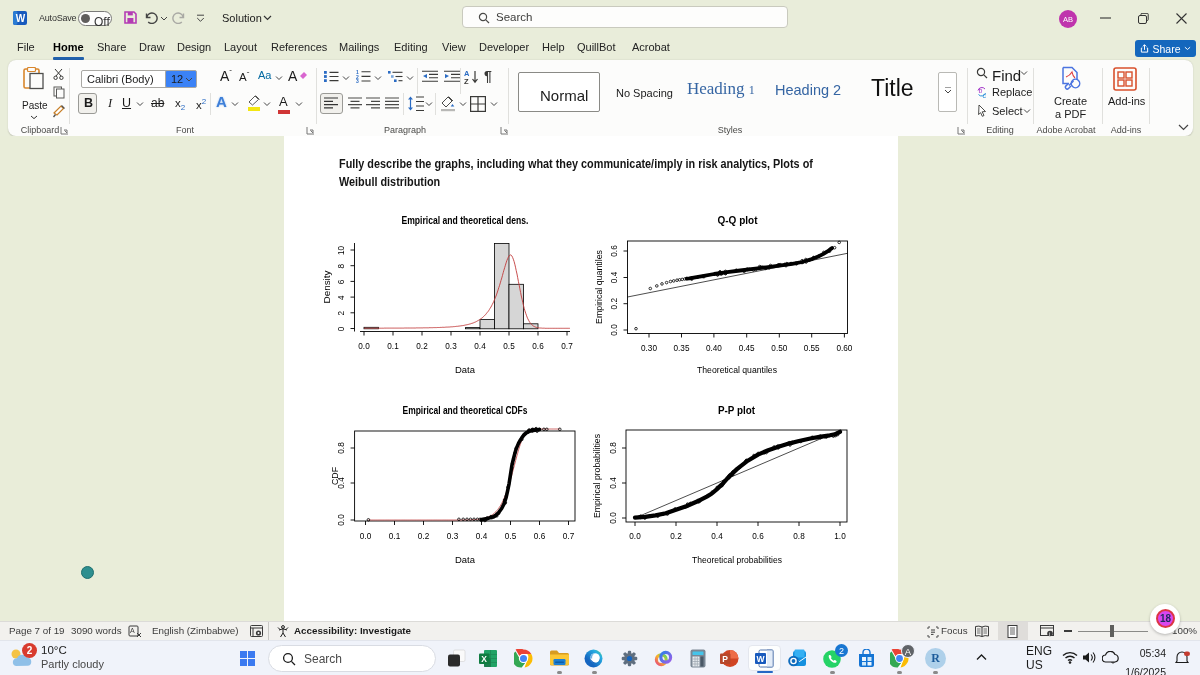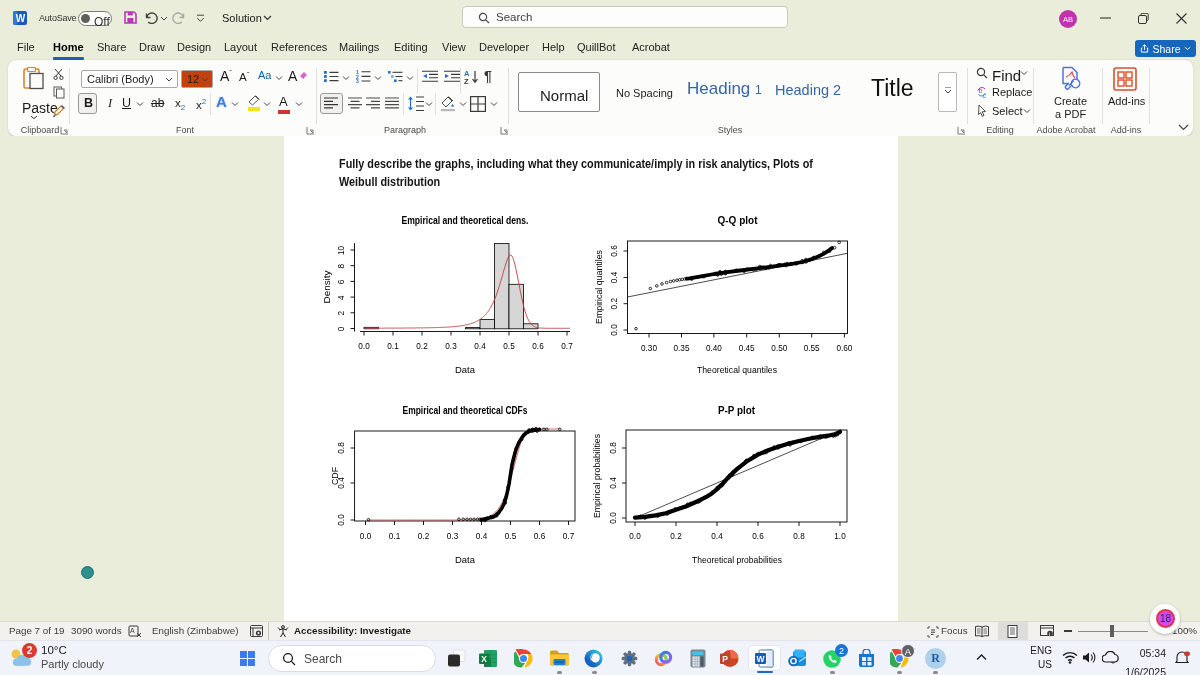--- a/index.html
+++ b/index.html
@@ -118,21 +118,21 @@
   </div>
 </div>
 <div id="ribbon">
   <div id="ribbonpanel"></div>
 
   <svg class="abs" style="left:22px;top:7px" width="24" height="23" viewBox="0 0 24 23">
     <rect x="2" y="2" width="15" height="19" rx="1.5" fill="none" stroke="#d8862c" stroke-width="1.6"></rect>
     <rect x="5.5" y="0.5" width="8" height="4" rx="1" fill="#fcfcfb" stroke="#d8862c" stroke-width="1.2"></rect>
     <rect x="8" y="6.5" width="13" height="15" fill="#fcfcfb" stroke="#4f4f4d" stroke-width="1.3"></rect>
   </svg>
-  <div class="abs" style="left:22px;top:40px;font-size:14px;color:#1d1d1d">Paste</div>
+  <div class="abs" style="left:22px;top:40px;font-size:10px;color:#1d1d1d">Paste</div>
   <svg class="abs" style="left:30px;top:55px" width="8" height="5" viewBox="0 0 8 5">
       <path d="M1 1 l3 2.6 L7 1" stroke="#333" fill="none"></path>
     </svg>
 
   <svg class="abs" style="left:53px;top:8px" width="11" height="12" viewBox="0 0 11 12">
       <path d="M2 1 L8.2 8.2 M9 1 L2.8 8.2" stroke="#3a3a38" stroke-width="1"></path>
       <circle cx="2.6" cy="9.8" r="1.7" fill="none" stroke="#3a3a38"></circle>
       <circle cx="8.4" cy="9.8" r="1.7" fill="none" stroke="#3a3a38"></circle>
     </svg>
   <svg class="abs" style="left:53px;top:26px" width="12" height="13" viewBox="0 0 12 13">
@@ -149,21 +149,21 @@
       <path d="M1 1 v7 h7" fill="none" stroke="#777"></path>
       <path d="M4 4 h3 v3 M7 7 L4.5 4.5" stroke="#777" fill="none"></path>
     </svg>
   <div class="gsep" style="left:69px"></div>
 
   <div class="abs" style="left:81px;top:10px;width:97px;height:18px;background:#fff;border:1px solid #a9a8a4;border-radius:2px;font-size:11px;color:#1b1b1b;padding:2px 0 0 5px">Calibri (Body)
     <svg class="abs" style="right:4px;top:6px" width="8" height="6" viewBox="0 0 8 6">
         <path d="M1 1 l3 3 l3-3" stroke="#444" fill="none"></path>
       </svg>
   </div>
-  <div class="abs" style="left:181px;top:10px;width:32px;height:18px;background:#c2410c;border:1px solid #a9a8a4;border-radius:2px;font-size:11px;color:#1b1b1b;padding:2px 0 0 5px">12
+  <div class="abs" style="left:165px;top:10px;width:32px;height:18px;background:#3b82f6;border:1px solid #a9a8a4;border-radius:2px;font-size:11px;color:#1b1b1b;padding:2px 0 0 5px">12
     <svg class="abs" style="right:3px;top:6px" width="8" height="6" viewBox="0 0 8 6">
         <path d="M1 1 l3 3 l3-3" stroke="#444" fill="none"></path>
       </svg>
   </div>
   <div class="abs" style="left:220px;top:8px;font-size:14px;color:#1b1b1b">A<span style="font-size:8px;vertical-align:6px">ˆ</span></div>
   <div class="abs" style="left:239px;top:10px;font-size:11.5px;color:#1b1b1b">A<span style="font-size:8px;vertical-align:4px">ˇ</span></div>
   <div class="abs" style="left:258px;top:9px;font-size:11px;color:#0369a1">Aa</div>
   <svg class="abs" style="left:275px;top:16px" width="8" height="5" viewBox="0 0 8 5">
       <path d="M1 0.5 l3 3 l3-3" stroke="#444" fill="none"></path>
     </svg>
@@ -297,21 +297,21 @@
       <path d="M1 1 v7 h7" fill="none" stroke="#777"></path>
       <path d="M4 4 h3 v3 M7 7 L4.5 4.5" stroke="#777" fill="none"></path>
     </svg>
   <div class="gsep" style="left:508px"></div>
 
   <div class="abs" style="left:511px;top:11px;width:210px;height:42px;"></div>
   <div class="abs" style="left:518px;top:12px;width:82px;height:40px;border:1.5px solid #8a8a86;border-radius:2px;background:#fff"></div>
   <div class="abs" style="left:511px;top:12px;width:210px;height:40px;"></div>
   <div class="abs" style="left:540px;top:27px;font-size:15px;color:#1b1b1b">Normal</div>
   <div class="abs" style="left:616px;top:27px;font-size:11px;color:#1b1b1b">No Spacing</div>
-  <div class="abs" style="left:687px;top:19px;font-size:17px;color:#3565a3;font-family:Liberation Sans, sans-serif">Heading <span style="font-size:12px">1</span></div>
+  <div class="abs" style="left:687px;top:19px;font-size:17px;color:#3565a3;font-family:Liberation Serif, serif">Heading <span style="font-size:12px">1</span></div>
   <div class="abs" style="left:775px;top:22px;font-size:14.5px;color:#3565a3">Heading 2</div>
   <div class="abs" style="left:871px;top:15px;font-size:23px;color:#111;font-weight:300">Title</div>
   <div class="abs" style="left:938px;top:12px;width:19px;height:40px;border:1px solid #b9b9b5;border-radius:2px;background:#fff">
     <svg class="abs" style="left:5px;top:14px" width="8" height="10" viewBox="0 0 8 10">
         <path d="M1 0 h6" stroke="#444"></path>
         <path d="M1 3 l3 3 l3-3" stroke="#444" fill="none"></path>
       </svg>
   </div>
   <div class="glabel" style="left:670px">Styles</div>
   <svg class="launch" style="left:957px" viewBox="0 0 9 9">
@@ -747,21 +747,21 @@
       <path d="M0.5 3 h13" stroke="#3b3b3b"></path>
       <circle cx="10" cy="8.5" r="2.8" fill="#3b3b3b"></circle>
       <text x="8.9" y="10.6" font-size="5.5" fill="#fff">i</text>
     </svg>
   <div class="abs" style="left:1064px;top:8px;width:8px;height:1.5px;background:#3b3b3b"></div>
   <div class="abs" style="left:1078px;top:9px;width:70px;height:1px;background:#8a8a88"></div>
   <div class="abs" style="left:1110px;top:3px;width:4px;height:12px;background:#5f5f5d"></div>
   <div class="abs" style="left:1172px;top:3px">100%</div>
 
   <div class="abs" style="left:1150px;top:-18px;width:30px;height:30px;border-radius:50%;background:#fff;box-shadow:0 1px 3px rgba(0,0,0,.25)"></div>
-  <div class="abs" style="left:1156px;top:-13px;width:19px;height:19px;border-radius:50%;background:#d946ef;border:2px solid #dc3545;color:#1e2a5e;font-weight:normal;font-size:10px;display:flex;align-items:center;justify-content:center">18</div>
+  <div class="abs" style="left:1156px;top:-13px;width:19px;height:19px;border-radius:50%;background:#d946ef;border:2px solid #dc3545;color:#1e2a5e;font-weight:bold;font-size:10px;display:flex;align-items:center;justify-content:center">18</div>
 </div>
 <div id="taskbar">
 
   <svg class="abs" style="left:8px;top:5px" width="28" height="24" viewBox="0 0 28 24">
     <circle cx="8" cy="8" r="4.5" fill="#f5c344"></circle>
     <path d="M8 20 a4.5 4 0 0 1 1-7.8 a5.5 5.5 0 0 1 10-0.5 a4 4 0 0 1 0.5 8 z" fill="#8fc0e8"></path>
   </svg>
   <div class="abs" style="left:22px;top:2px;width:15px;height:15px;border-radius:50%;background:#d83b2f;color:#fff;font-size:10px;font-weight:bold;display:flex;align-items:center;justify-content:center">2</div>
   <div class="abs" style="left:41px;top:3px;font-size:11.5px;color:#1b1b1b">10°C</div>
   <div class="abs" style="left:41px;top:17px;font-size:11px;color:#474747">Partly cloudy</div>
@@ -913,21 +913,21 @@
 
   <div class="abs" style="left:557px;top:30px;width:5px;height:2.5px;border-radius:2px;background:#8a8a8a"></div>
   <div class="abs" style="left:592px;top:30px;width:5px;height:2.5px;border-radius:2px;background:#8a8a8a"></div>
   <div class="abs" style="left:830px;top:30px;width:5px;height:2.5px;border-radius:2px;background:#8a8a8a"></div>
   <div class="abs" style="left:897px;top:30px;width:5px;height:2.5px;border-radius:2px;background:#8a8a8a"></div>
   <div class="abs" style="left:933px;top:30px;width:5px;height:2.5px;border-radius:2px;background:#8a8a8a"></div>
 
   <svg class="abs" style="left:976px;top:12px" width="11" height="8" viewBox="0 0 11 8">
       <path d="M1 6.5 L5.5 2 L10 6.5" stroke="#1b1b1b" stroke-width="1.3" fill="none"></path>
     </svg>
-  <div class="abs" style="left:1026px;top:3px;font-size:10px;color:#1b1b1b;text-align:right;width:26px;line-height:14px">ENG<br>US</div>
+  <div class="abs" style="left:1026px;top:3px;font-size:12px;color:#1b1b1b;text-align:left;width:26px;line-height:14px">ENG<br>US</div>
   <svg class="abs" style="left:1062px;top:10px" width="16" height="13" viewBox="0 0 16 13">
       <path d="M1 4.5 a10 10 0 0 1 14 0 M3.5 7 a6.5 6.5 0 0 1 9 0 M6 9.5 a3.2 3.2 0 0 1 4 0" fill="none" stroke="#1b1b1b" stroke-width="1.4"></path>
       <circle cx="8" cy="11.5" r="1.3" fill="#1b1b1b"></circle>
     </svg>
   <svg class="abs" style="left:1082px;top:10px" width="15" height="13" viewBox="0 0 15 13">
       <path d="M1 4.5 h2.5 L7 1.5 V11.5 L3.5 8.5 H1 z" fill="#1b1b1b"></path>
       <path d="M9 3.5 a4.5 4.5 0 0 1 0 6 M11 1.5 a7.5 7.5 0 0 1 0 10" fill="none" stroke="#1b1b1b" stroke-width="1.1"></path>
     </svg>
   <svg class="abs" style="left:1102px;top:10px" width="17" height="13" viewBox="0 0 17 13">
       <path d="M4 11 a3.5 3.5 0 0 1 -0.5 -7 a5 5 0 0 1 9.5 -0.5 a3.8 3.8 0 0 1 0 7.5 z" fill="none" stroke="#1b1b1b" stroke-width="1.2"></path>

